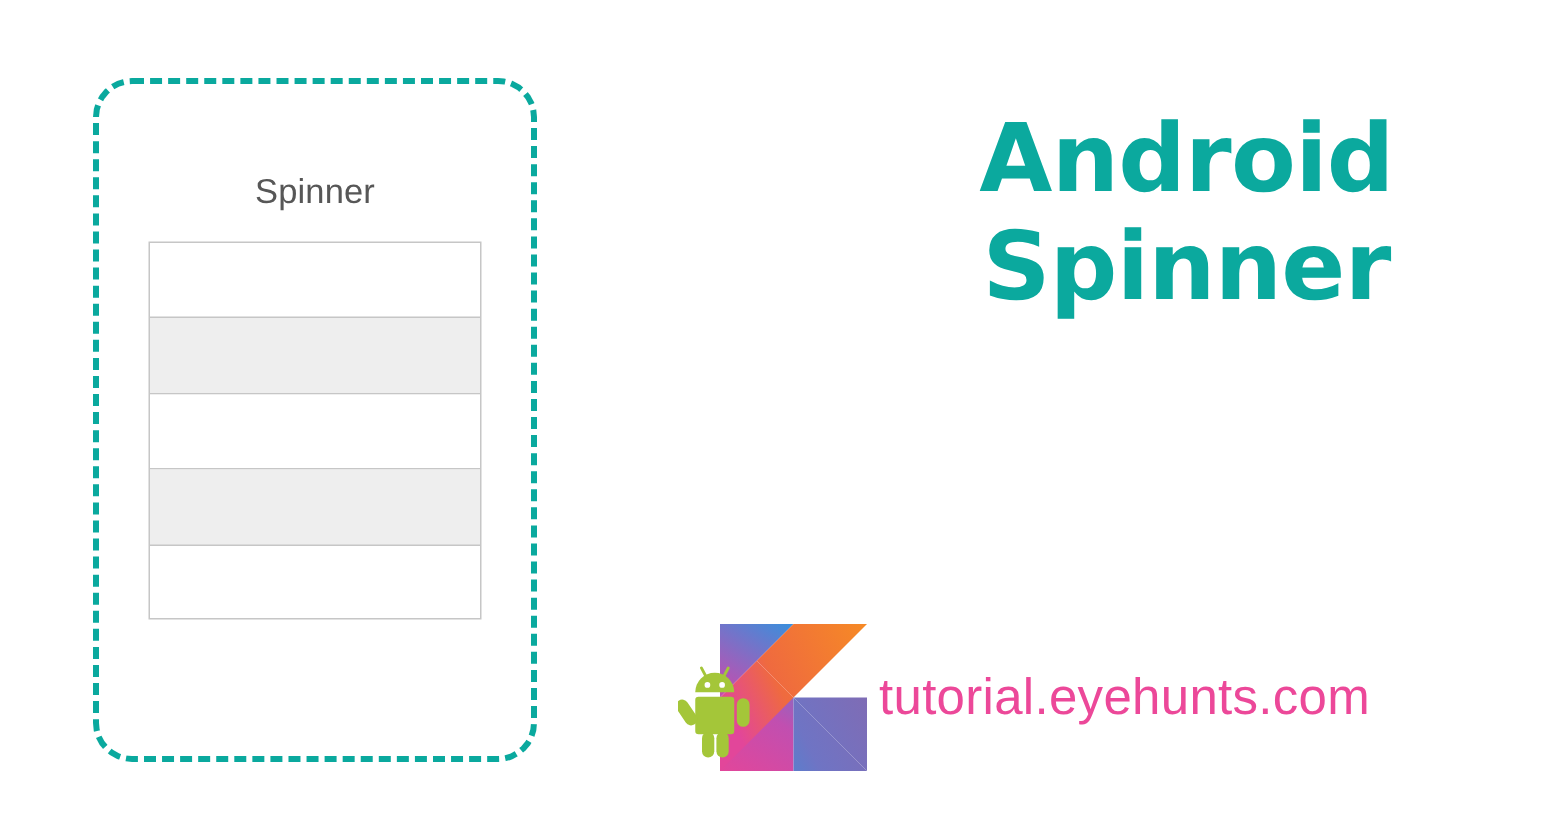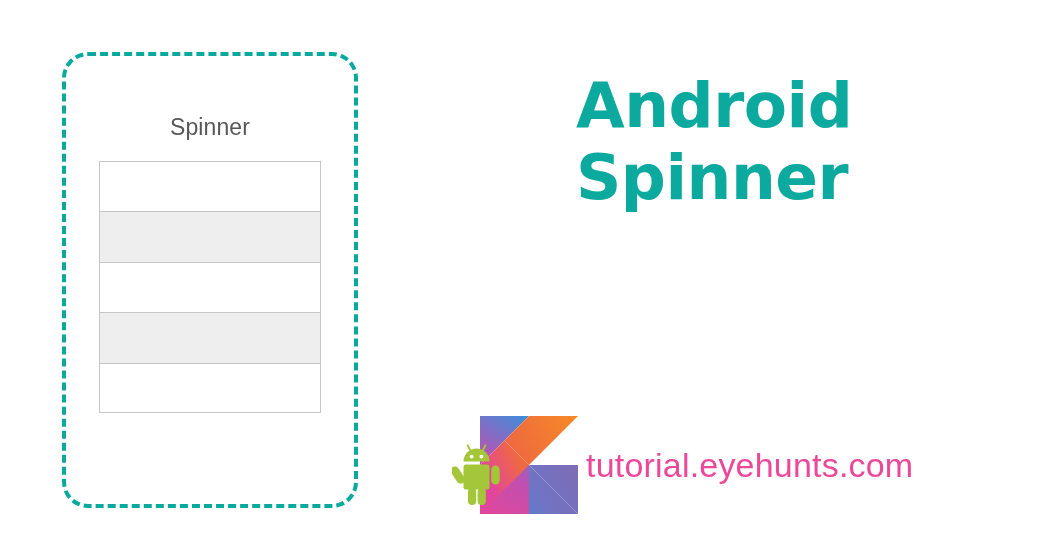--- a/index.html
+++ b/index.html
@@ -84,20 +84,21 @@
     font-family: "DejaVu Sans", sans-serif;
     font-weight: bold;
     font-size: 63px;
     line-height: 1.15;
     color: #0ba99e;
     letter-spacing: -0.5px;
   }
   .headline .line {
     display: block;
     white-space: nowrap;
+    text-align: center;
   }
 
   
   .brand-row {
     position: absolute;
     left: 452px;
     top: 412px;
     height: 106px;
     display: flex;
     align-items: center;

